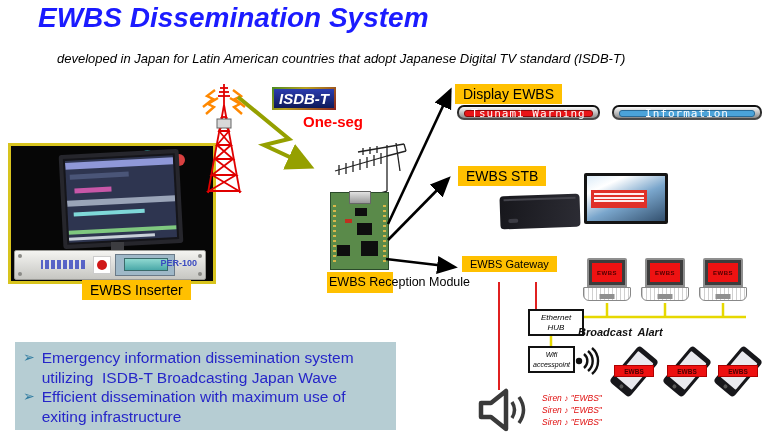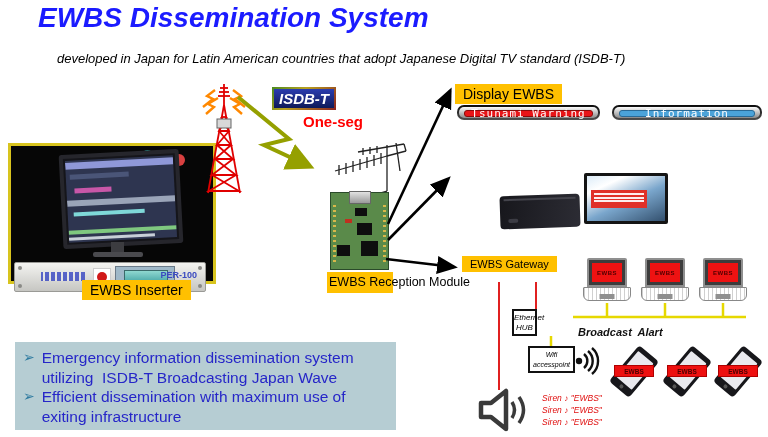--- a/index.html
+++ b/index.html
@@ -22,21 +22,21 @@
   .mscreen .r1{position:absolute;left:0;top:2px;width:100%;height:7px;background:#8f98d8;}
   .mscreen .r2{position:absolute;left:4px;top:14px;width:55%;height:5px;background:#4a5578;}
   .mscreen .r3{position:absolute;left:8px;top:28px;width:34%;height:5px;background:#c857a8;}
   .mscreen .r4{position:absolute;left:0;top:40px;width:100%;height:6px;background:#9aa4b8;}
   .mscreen .r5{position:absolute;left:6px;top:52px;width:66%;height:4px;background:#7fd8d8;}
   .mscreen .r6{position:absolute;left:0;bottom:8px;width:100%;height:4px;background:#7fc87f;}
   .mscreen .r7{position:absolute;left:0;bottom:2px;width:80%;height:3px;background:#c8cfd8;}
   .mstand{position:absolute;left:100px;top:96px;width:13px;height:11px;background:#3c3c40;}
   .mbase{position:absolute;left:82px;top:106px;width:50px;height:5px;background:#4a4a4e;border-radius:2px;}
   .decal{position:absolute;border-radius:50%;}
-  .rack{position:absolute;left:3px;top:116px;width:190px;height:28px;border-radius:2px;
+  .rack{position:absolute;left:3px;top:104px;width:190px;height:28px;border-radius:2px;
         background:linear-gradient(#f4f4f1,#c6c6c2);border:1px solid #9a9a96;}
   .rack .logo{position:absolute;left:26px;top:9px;width:44px;height:9px;background:
         repeating-linear-gradient(90deg,#2a3ac0 0 4px,#e8e8e8 4px 6px);opacity:.75;transform:rotate(180deg);}
   .rack .flag{position:absolute;left:78px;top:5px;width:16px;height:16px;background:#fff;border:1px solid #ccc;}
   .rack .flag i{position:absolute;left:3px;top:3px;width:10px;height:10px;border-radius:50%;background:#d01818;}
   .rack .lcdframe{position:absolute;left:100px;top:3px;width:58px;height:20px;background:#9fb8c8;border:1px solid #6a7a88;}
   .rack .lcd{position:absolute;left:8px;top:3px;width:42px;height:11px;background:linear-gradient(#8fd8d0,#4aa8a8);border:1px solid #3a6a6a;}
   .rack .model{position:absolute;right:8px;top:7px;font-size:9px;color:#3a4ac0;font-weight:700;}
   .rack .screw{position:absolute;width:4px;height:4px;border-radius:50%;background:#8a8a86;}
 
@@ -72,21 +72,21 @@
   .stb:after{content:"";position:absolute;left:8px;bottom:6px;width:10px;height:4px;border-radius:2px;background:#3c3c44;}
   .tv{left:584px;top:173px;width:84px;height:51px;background:#141414;border-radius:2px;padding:3px;box-sizing:border-box;}
   .tv .sky{position:relative;width:100%;height:100%;overflow:hidden;
        background:linear-gradient(155deg,#dcecf8 0%,#ffffff 22%,#7aa6cc 55%,#33506e 100%);}
   .tv .banner{position:absolute;left:5%;top:30%;width:72%;height:40%;background:#e03028;padding:2px 3px;box-sizing:border-box;}
   .tv .banner i{display:block;height:2px;margin:1.5px 0;background:rgba(255,255,255,.92);}
 
   
   .netbox{background:#fff;border:2px solid #111;text-align:center;font-style:italic;color:#000;
           display:flex;flex-direction:column;justify-content:center;box-sizing:border-box;}
-  .hub{left:512px;top:309px;width:25px;height:27px;font-size:8px;line-height:1.25;}
+  .hub{left:528px;top:309px;width:56px;height:27px;font-size:8px;line-height:1.25;}
   .wifi{left:528px;top:346px;width:47px;height:27px;font-size:7px;line-height:1.3;}
   .balart{left:578px;top:326px;font-size:11px;font-style:italic;font-weight:700;color:#111;white-space:pre;}
 
   
   .laptop{position:absolute;top:258px;width:48px;}
   .lap-lid{margin:0 4px;height:29px;background:#3c3c3c;border:2px solid #8f8f8f;border-radius:2px 2px 0 0;padding:3px;box-sizing:border-box;}
   .lap-screen{width:100%;height:100%;background:#ee1212;color:#4d0000;font-weight:700;font-size:6px;
       display:flex;align-items:center;justify-content:center;letter-spacing:.5px;}
   .lap-base{height:12px;background:linear-gradient(#e2e2e2,#9c9c9c);border:1px solid #888;border-radius:1px 1px 6px 6px;position:relative;
       background-image:repeating-linear-gradient(90deg,rgba(120,120,120,.35) 0 1px,transparent 1px 4px);}
@@ -246,20 +246,21 @@
     <div class="frame">
         <div class="scr red">Tsunami Warning</div>
       </div>
   </div>
   <div class="abs panel" style="left:612px;top:105px;width:150px;">
     <div class="frame">
         <div class="scr blue">Information</div>
       </div>
   </div>
 
+  <div class="abs ylabel" style="left:458px;top:166px;">EWBS STB</div>
   <div class="abs stb"></div>
   <div class="abs tv">
     <div class="sky">
       <div class="banner">
           <i></i>
           <i></i>
           <i></i>
         </div>
     </div>
   </div>

